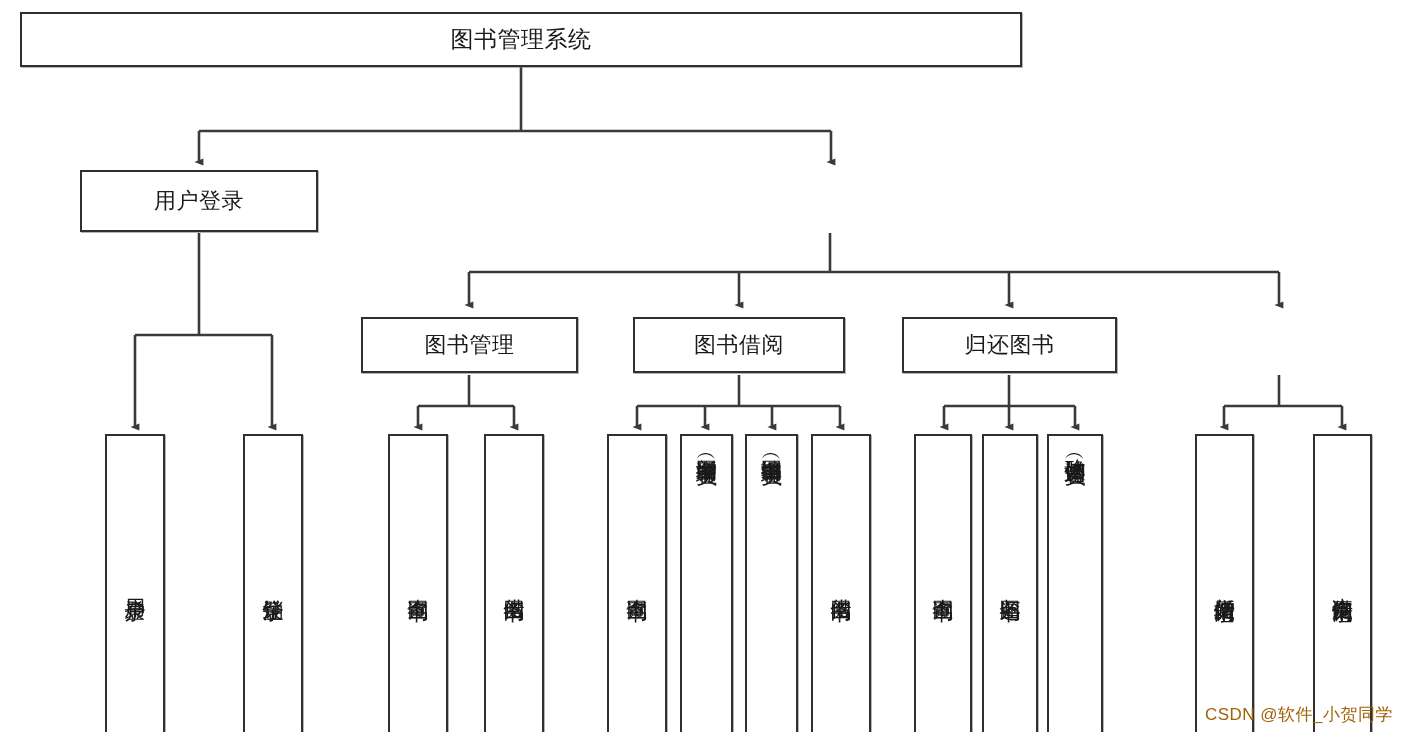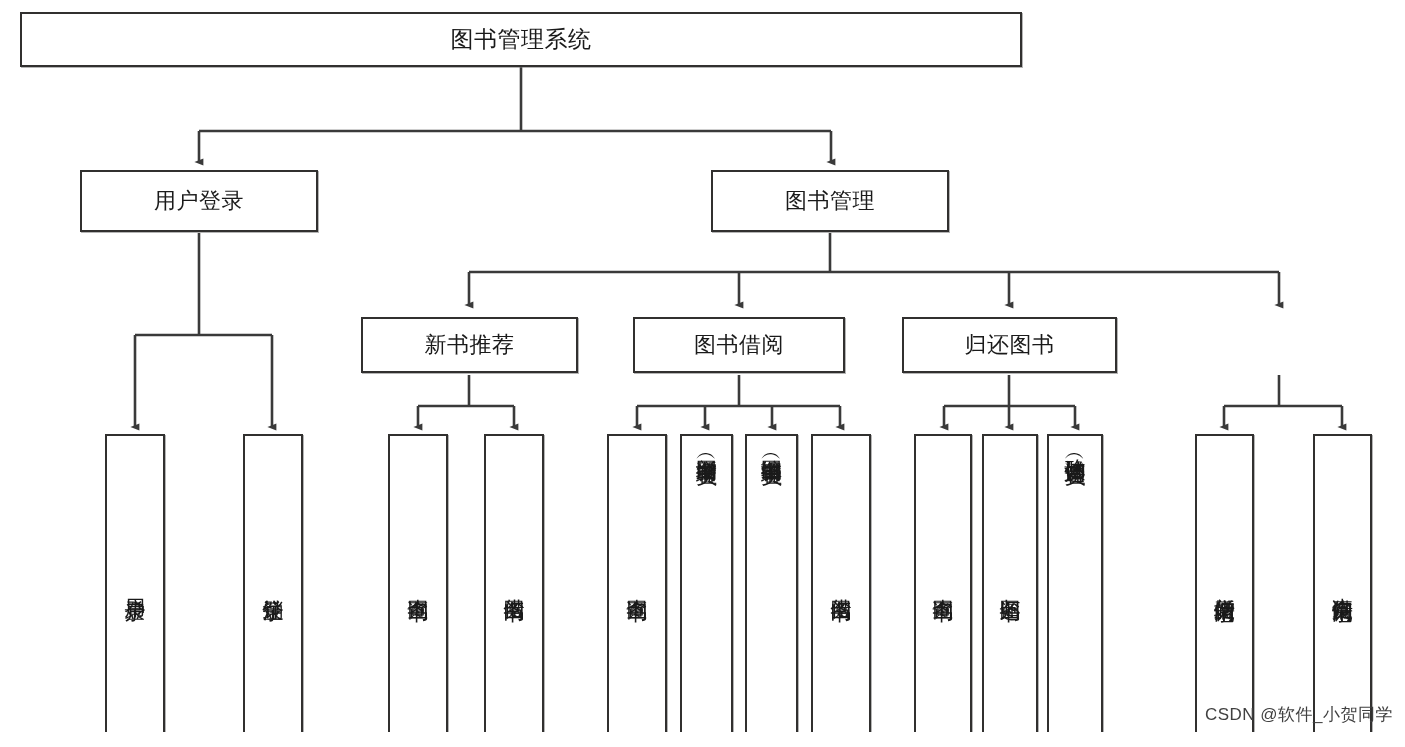--- a/index.html
+++ b/index.html
@@ -64,21 +64,21 @@
   }
   .node.vert.center {
     align-items: center;
     padding-top: 0;
   }
   .watermark {
     position: absolute;
     right: 12px;
     bottom: 6px;
     font-size: 17px;
-    color: #404040;
+    color: #a16207;
     letter-spacing: 0.5px;
     z-index: 5;
     white-space: nowrap;
   }
 </style>
 </head>
 <body>
 
 <div id="canvas">
 
@@ -132,26 +132,23 @@
     </g>
   </svg>
 
   <div class="node horiz root" style="left:20px; top:12px; width:1002px; height:55px;">
     <span class="lbl">图书管理系统</span>
   </div>
 
   <div class="node horiz" style="left:80px; top:170px; width:238px; height:62px;">
     <span class="lbl">用户登录</span>
   </div>
-  <div class="node horiz" style="left:711px; top:170px; width:238px; height:62px;">
+
+  <div class="node horiz" style="left:361px; top:317px; width:217px; height:56px;">
     <span class="lbl">图书管理</span>
-  </div>
-
-  <div class="node horiz" style="left:361px; top:317px; width:217px; height:56px;">
-    <span class="lbl">新书推荐</span>
   </div>
   <div class="node horiz" style="left:633px; top:317px; width:212px; height:56px;">
     <span class="lbl">图书借阅</span>
   </div>
   <div class="node horiz" style="left:902px; top:317px; width:215px; height:56px;">
     <span class="lbl">归还图书</span>
   </div>
 
   <div class="node vert center" style="left:105px; top:434px; width:60px; height:300px;">
     <span class="lbl">用户登录</span>

